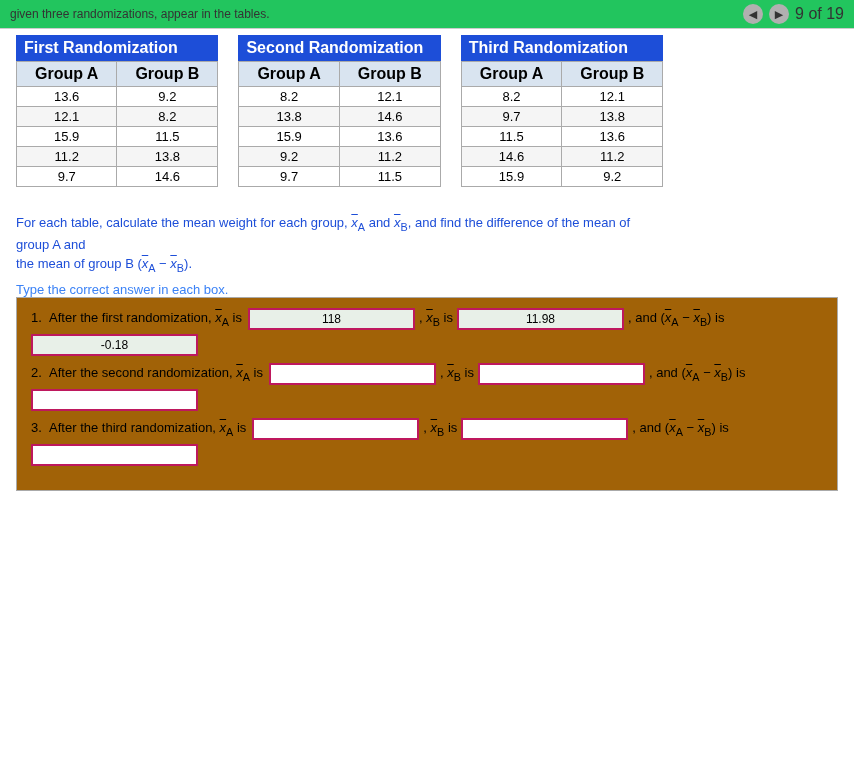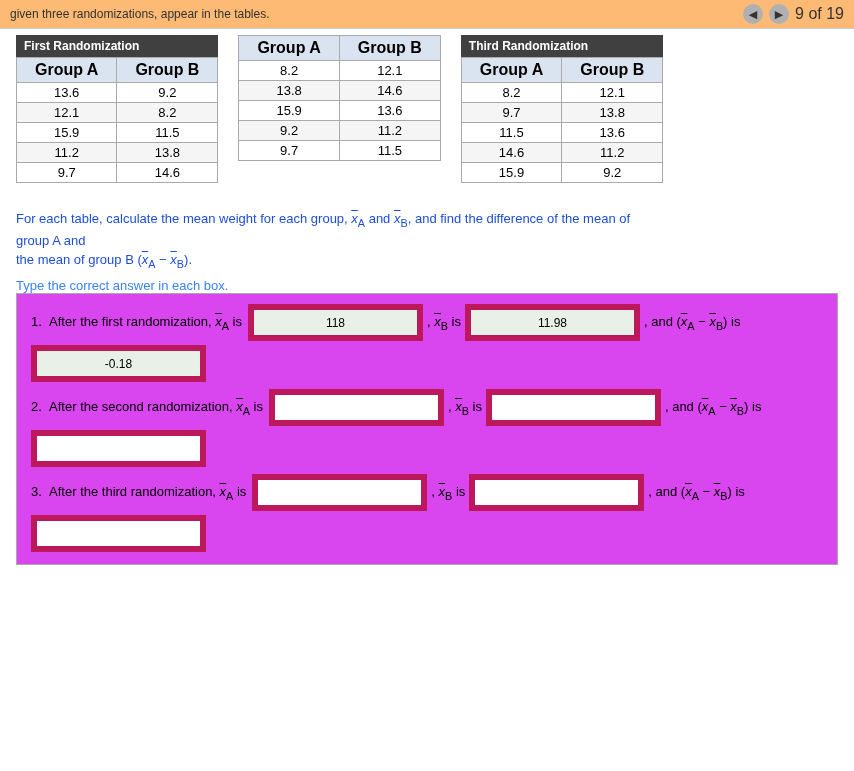--- a/index.html
+++ b/index.html
@@ -8,21 +8,21 @@
       font-size: 13px;
       background: #fff;
       color: #000;
       width: 854px;
       min-height: 771px;
       overflow: hidden;
       position: relative;
     }
 
     .top-bar {
-      background: #fdba74;
+      background: #22c55e;
       padding: 4px 10px;
       font-size: 12px;
       color: #333;
       display: flex;
       align-items: center;
       justify-content: space-between;
       border-bottom: 1px solid #ccc;
     }
 
     .top-bar-right {
@@ -53,24 +53,24 @@
     .main-content {
       padding: 6px 16px 16px 16px;
     }
 
     .randomization-block {
       margin-bottom: 12px;
       margin-right: 0px;
     }
 
     .table-title {
-      background: #404040;
+      background: #1d4ed8;
       color: #fff;
       font-weight: bold;
-      font-size: 12px;
+      font-size: 16px;
       padding: 4px 8px;
       text-align: left;
     }
 
     .data-table {
       border-collapse: collapse;
       min-width: 160px;
     }
 
     .data-table th {
@@ -103,22 +103,22 @@
       max-width: 620px;
     }
 
     .instruction-text {
       font-size: 13px;
       color: #3b82f6;
     }
 
     .answer-box {
       border: 1px solid #aaa;
-      background: #d946ef;
-      padding: 10px 14px 12px 14px;
+      background: #a16207;
+      padding: 10px 14px 24px 14px;
       display: inline-block;
       min-width: 480px;
     }
 
     .answer-row {
       display: flex;
       align-items: center;
       margin-bottom: 7px;
       font-size: 13px;
       flex-wrap: wrap;
@@ -128,23 +128,23 @@
     .answer-row:last-child {
       margin-bottom: 0;
       align-items: center;
     }
 
     .answer-label {
       margin-right: 2px;
     }
 
     .answer-input {
-      border: 6px solid #be185d;
+      border: 2px solid #be185d;
       background: #fff;
-      height: 37px;
+      height: 22px;
       font-size: 12px;
       padding: 0 4px;
       outline: none;
       min-width: 48px;
       text-align: center;
     }
 
     .answer-input.filled {
       background: #e8f0e8;
     }
@@ -208,20 +208,21 @@
             </tr>
             <tr>
               <td>9.7</td>
               <td>14.6</td>
             </tr>
           </tbody>
       </table>
     </div>
 
     <div class="randomization-block">
+      <div class="table-title">Second Randomization</div>
       <table class="data-table">
         <thead>
           <tr>
             <th>Group A</th>
             <th>Group B</th>
           </tr>
         </thead>
         <tbody id="second-tbody">
         <tr>
               <td>8.2</td>

